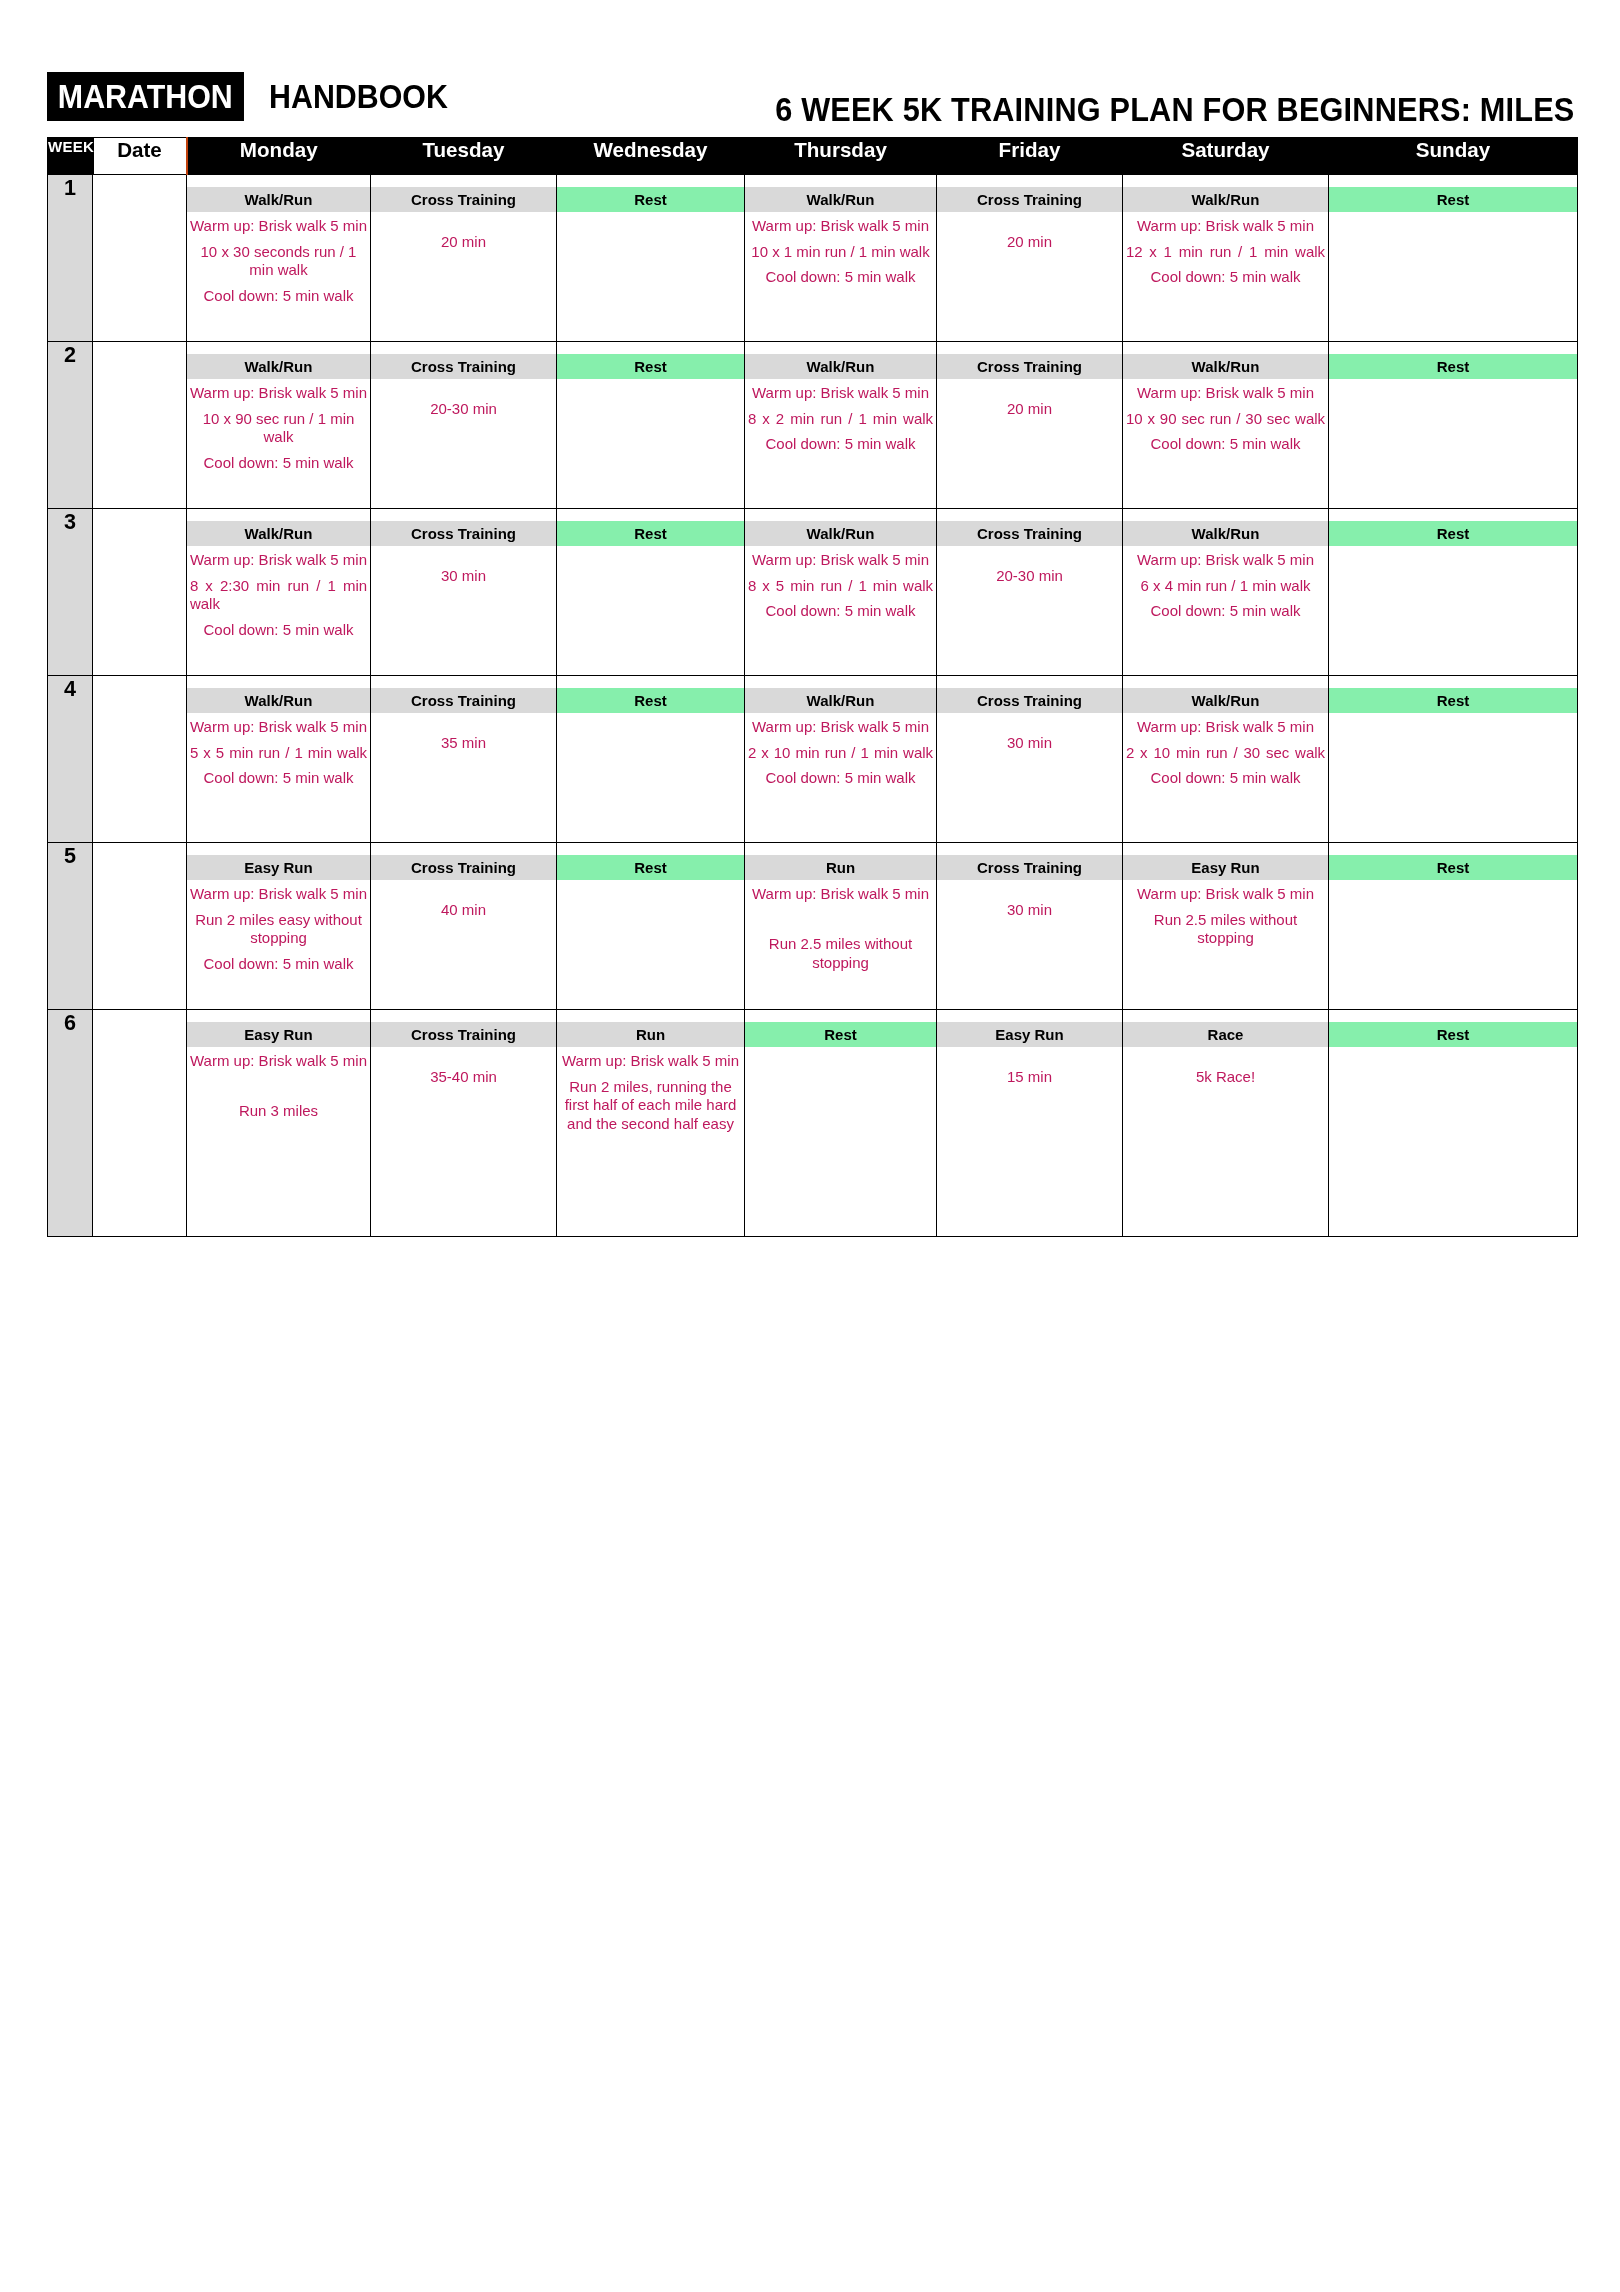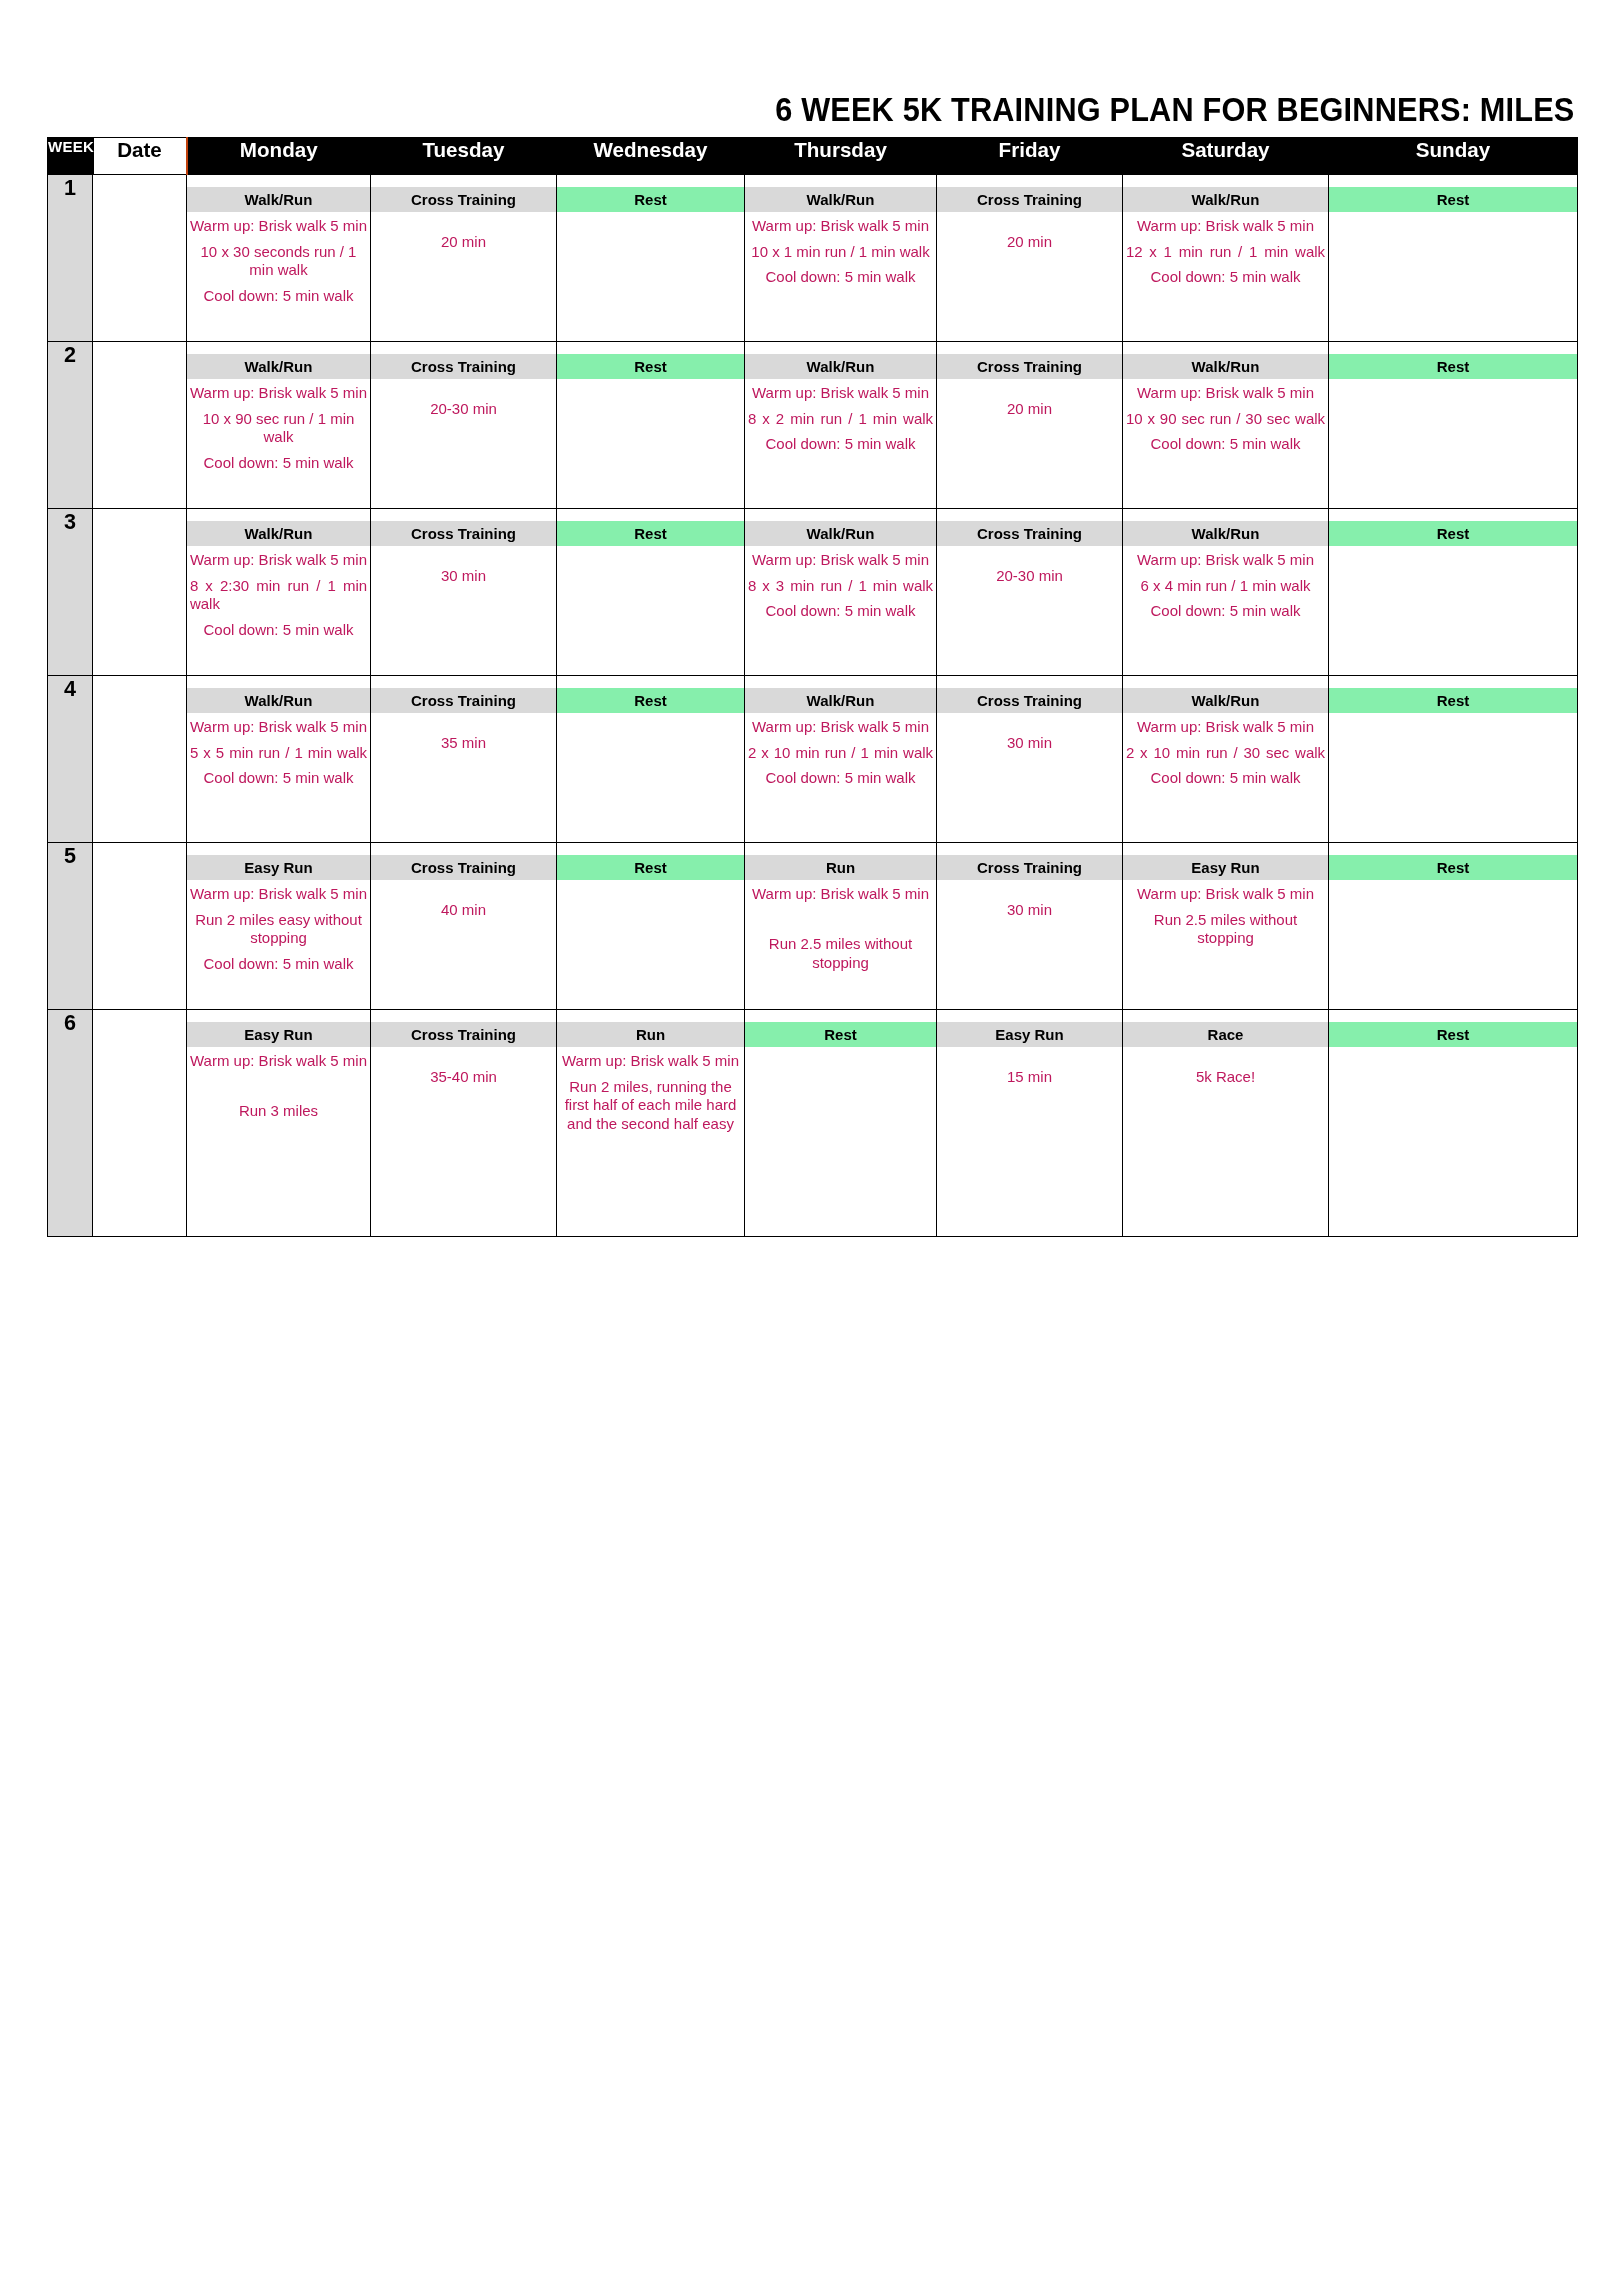--- a/index.html
+++ b/index.html
@@ -164,20 +164,24 @@
   
   tr.wk td { height: 167px; }
   tr.wk6 td { height: 227px; }
 </style>
 </head>
 <body>
 
 <div class="page">
 
   <div class="header-band">
+    <div class="logo-box">
+      <span class="logo-mark">MARATHON</span>
+      <span class="logo-word">HANDBOOK</span>
+    </div>
     <div class="title-box">
       <span class="title-text">6 WEEK 5K TRAINING PLAN FOR BEGINNERS: MILES</span>
     </div>
   </div>
 
   <table class="plan">
     <colgroup>
       <col style="width:45px">
       <col style="width:94px">
       <col style="width:184px">
@@ -346,21 +350,21 @@
           <td class="day-cell">
             <div class="cell-inner">
               <div class="cell-head plain">Rest</div>
             </div>
           </td>
           <td class="day-cell">
             <div class="cell-inner">
               <div class="cell-head">Walk/Run</div>
               <div class="cell-body">
                 <p>Warm up: Brisk walk 5 min</p>
-                <p class="just">8 x 3 min run /    1 min walk</p>
+                <p class="just">8 x 5 min run /    1 min walk</p>
                 <p>Cool down: 5 min walk</p>
               </div>
             </div>
           </td>
           <td class="day-cell">
             <div class="cell-inner">
               <div class="cell-head">Cross Training</div>
               <div class="cell-body single">
                 <p>20-30 min</p>
               </div>

